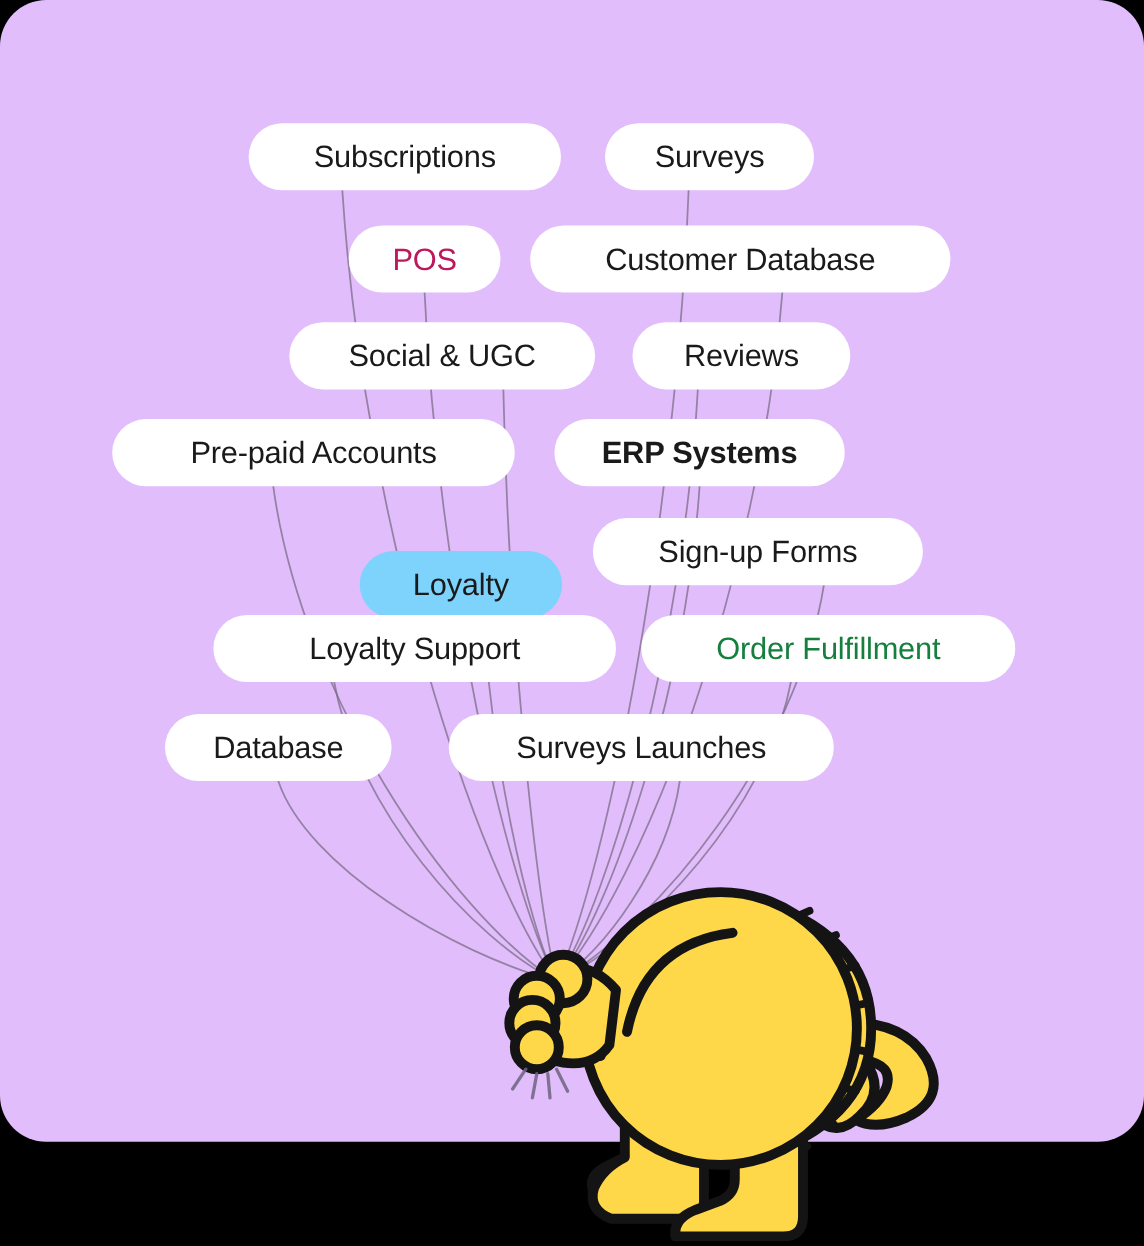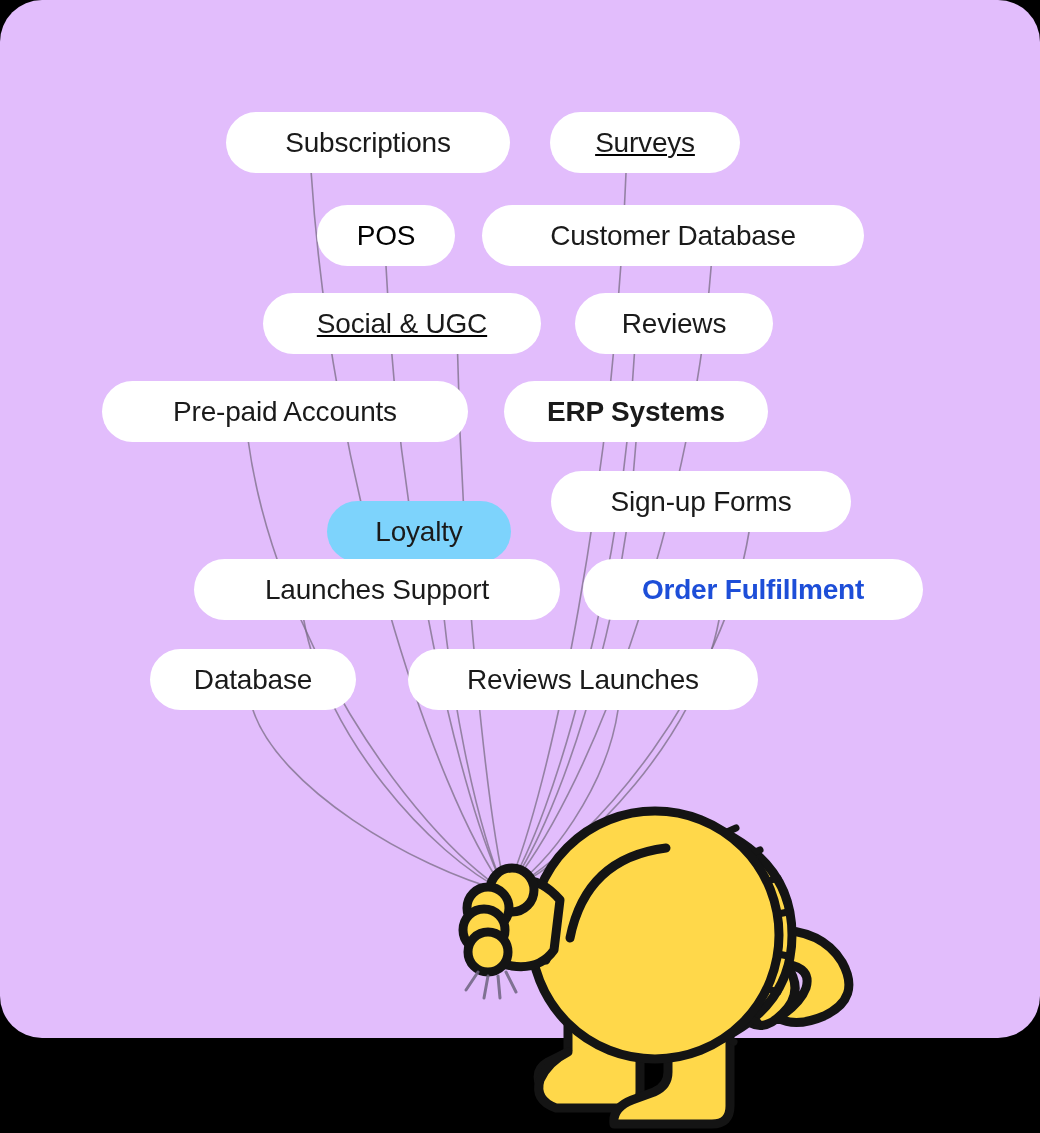--- a/index.html
+++ b/index.html
@@ -87,58 +87,58 @@
         <path d="M 303.8 620 C 324.0 734.2, 429.2 853.9, 506 892" fill="none" stroke="#7A6E86" stroke-width="1.6" stroke-opacity="0.75" stroke-linecap="round"></path>
         <path d="M 719.0 620 C 697.7 734.2, 586.9 853.9, 506 892" fill="none" stroke="#7A6E86" stroke-width="1.6" stroke-opacity="0.75" stroke-linecap="round"></path>
         <path d="M 253.0 710 C 278.3 786.4, 409.9 866.5, 506 892" fill="none" stroke="#7A6E86" stroke-width="1.6" stroke-opacity="0.75" stroke-linecap="round"></path>
         <path d="M 618.0 710 C 606.8 786.4, 548.6 866.5, 506 892" fill="none" stroke="#7A6E86" stroke-width="1.6" stroke-opacity="0.75" stroke-linecap="round"></path>
       </svg>
 
     <div id="pill-container">
         <div class="pill" style="left: 226px; top: 112px; width: 284px; background: rgb(255, 255, 255); text-align: center;">
           <span class="pill-label" style="color: rgb(26, 26, 26);">Subscriptions</span>
         </div>
-        <div class="pill" style="left: 550px; top: 112px; width: 190px; background: rgb(255, 255, 255); text-decoration: underline;">
+        <div class="pill" style="left: 550px; top: 112px; width: 190px; background: rgb(255, 255, 255);">
           <span class="pill-label" style="color: rgb(26, 26, 26);">Surveys</span>
         </div>
         <div class="pill" style="left: 317px; top: 205px; width: 138px; background: rgb(255, 255, 255);">
-          <span class="pill-label" style="color: #000000;">POS</span>
+          <span class="pill-label" style="color: #be185d;">POS</span>
         </div>
         <div class="pill" style="left: 482px; top: 205px; width: 382px; background: rgb(255, 255, 255);">
           <span class="pill-label" style="color: rgb(26, 26, 26);">Customer Database</span>
         </div>
-        <div class="pill" style="left: 263px; top: 293px; width: 278px; background: rgb(255, 255, 255); text-decoration: underline;">
+        <div class="pill" style="left: 263px; top: 293px; width: 278px; background: rgb(255, 255, 255);">
           <span class="pill-label" style="color: rgb(26, 26, 26);">Social &amp; UGC</span>
         </div>
         <div class="pill" style="left: 575px; top: 293px; width: 198px; background: rgb(255, 255, 255); justify-content: center;">
           <span class="pill-label" style="color: rgb(26, 26, 26);">Reviews</span>
         </div>
         <div class="pill" style="left: 102px; top: 381px; width: 366px; background: rgb(255, 255, 255);">
           <span class="pill-label" style="color: rgb(26, 26, 26); text-align: right;">Pre-paid Accounts</span>
         </div>
         <div class="pill" style="left: 504px; top: 381px; width: 264px; background: rgb(255, 255, 255);">
           <span class="pill-label" style="color: rgb(26, 26, 26); font-weight: bold;">ERP Systems</span>
         </div>
         <div class="pill" style="left: 327px; top: 471px; width: 184px; background: #7dd3fc; margin-top: 30px;">
           <span class="pill-label" style="color: rgb(26, 26, 26);">Loyalty</span>
         </div>
-        <div class="pill" style="left: 551px; top: 471px; width: 300px; background: rgb(255, 255, 255);">
+        <div class="pill" style="left: 539px; top: 471px; width: 300px; background: rgb(255, 255, 255);">
           <span class="pill-label" style="color: rgb(26, 26, 26);">Sign-up Forms</span>
         </div>
         <div class="pill" style="left: 194px; top: 559px; width: 366px; background: rgb(255, 255, 255);">
-          <span class="pill-label" style="color: rgb(26, 26, 26);">Launches Support</span>
+          <span class="pill-label" style="color: rgb(26, 26, 26);">Loyalty Support</span>
         </div>
         <div class="pill" style="left: 583px; top: 559px; width: 340px; background: rgb(255, 255, 255);">
-          <span class="pill-label" style="color: #1d4ed8; font-weight: bold;">Order Fulfillment</span>
+          <span class="pill-label" style="color: #15803d;">Order Fulfillment</span>
         </div>
         <div class="pill" style="left: 150px; top: 649px; width: 206px; background: rgb(255, 255, 255);">
           <span class="pill-label" style="color: rgb(26, 26, 26);">Database</span>
         </div>
         <div class="pill" style="left: 408px; top: 649px; width: 350px; background: rgb(255, 255, 255);">
-          <span class="pill-label" style="color: rgb(26, 26, 26);">Reviews Launches</span>
+          <span class="pill-label" style="color: rgb(26, 26, 26);">Surveys Launches</span>
         </div>
       </div>
 
   </div>
 
   <svg id="mascot-layer" viewBox="0 0 1040 1133" width="1040" height="1133" aria-hidden="true">
 
     <defs>
       <clipPath id="rimClip">
         <circle cx="655" cy="935" r="124"></circle>

